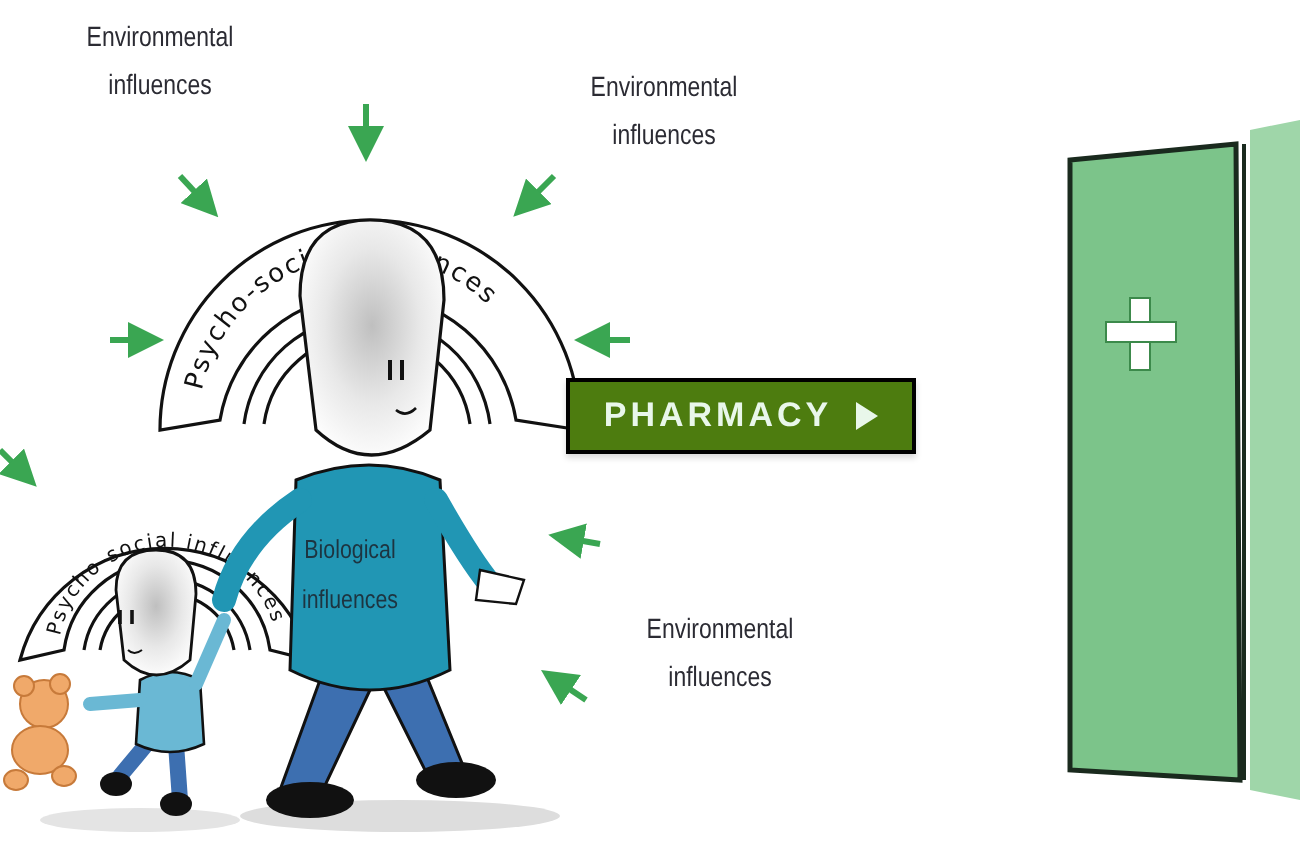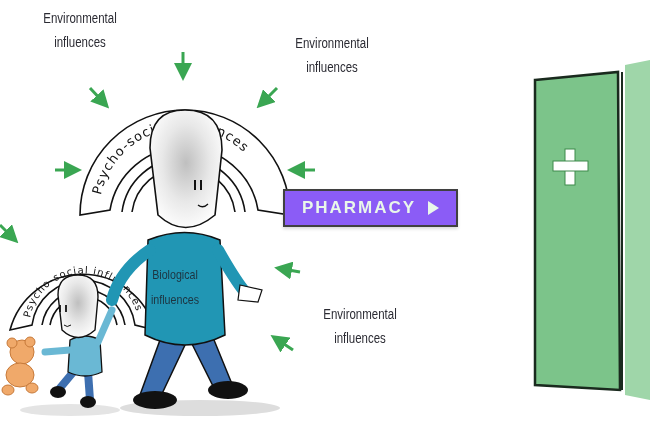--- a/index.html
+++ b/index.html
@@ -1,20 +1,20 @@
 <!DOCTYPE html>
 <html><head>
 <meta charset="utf-8">
 <style>
   html, body { margin:0; padding:0; background:#ffffff; }
   body { width:650px; height:433px; position:relative; overflow:hidden; font-family:"Liberation Sans", sans-serif; }
   .label { position:absolute; color:#2b2b33; font-family:"Liberation Sans", sans-serif; font-size:14px; line-height:24px; text-align:center; transform:scaleX(0.82); transform-origin:center; }
   .label span { display:block; }
   svg.scene { position:absolute; left:0; top:0; }
-  .pharmacy { position:absolute; left:283px; top:189px; width:175px; height:38px; background:#8b5cf6; border:2px solid #404040; box-sizing:border-box; color:#e9f7ea; font-weight:bold; font-size:17px; letter-spacing:2px; display:flex; align-items:center; justify-content:center; gap:12px; box-shadow:0 2px 3px rgba(0,0,0,0.15); }
+  .pharmacy { position:absolute; left:283px; top:189px; width:175px; height:38px; background:#4d7c0f; border:2px solid #000000; box-sizing:border-box; color:#e9f7ea; font-weight:bold; font-size:17px; letter-spacing:2px; display:flex; align-items:center; justify-content:center; gap:12px; box-shadow:0 2px 3px rgba(0,0,0,0.15); }
   .pharmacy .tri { width:0; height:0; border-left:11px solid #e9f7ea; border-top:7px solid transparent; border-bottom:7px solid transparent; }
   .bio { position:absolute; left:140px; top:262px; width:70px; text-align:center; font-size:13px; line-height:25px; color:#1d3440; transform:scaleX(0.82); }
 </style>
 </head>
 <body>
 
 <svg class="scene" width="650" height="433" viewBox="0 0 650 433">
   <defs>
     <marker id="ah" markerWidth="6" markerHeight="6" refX="3" refY="3" orient="auto">
       <path d="M0,0 L6,3 L0,6 Z" fill="#3aa652"></path>

